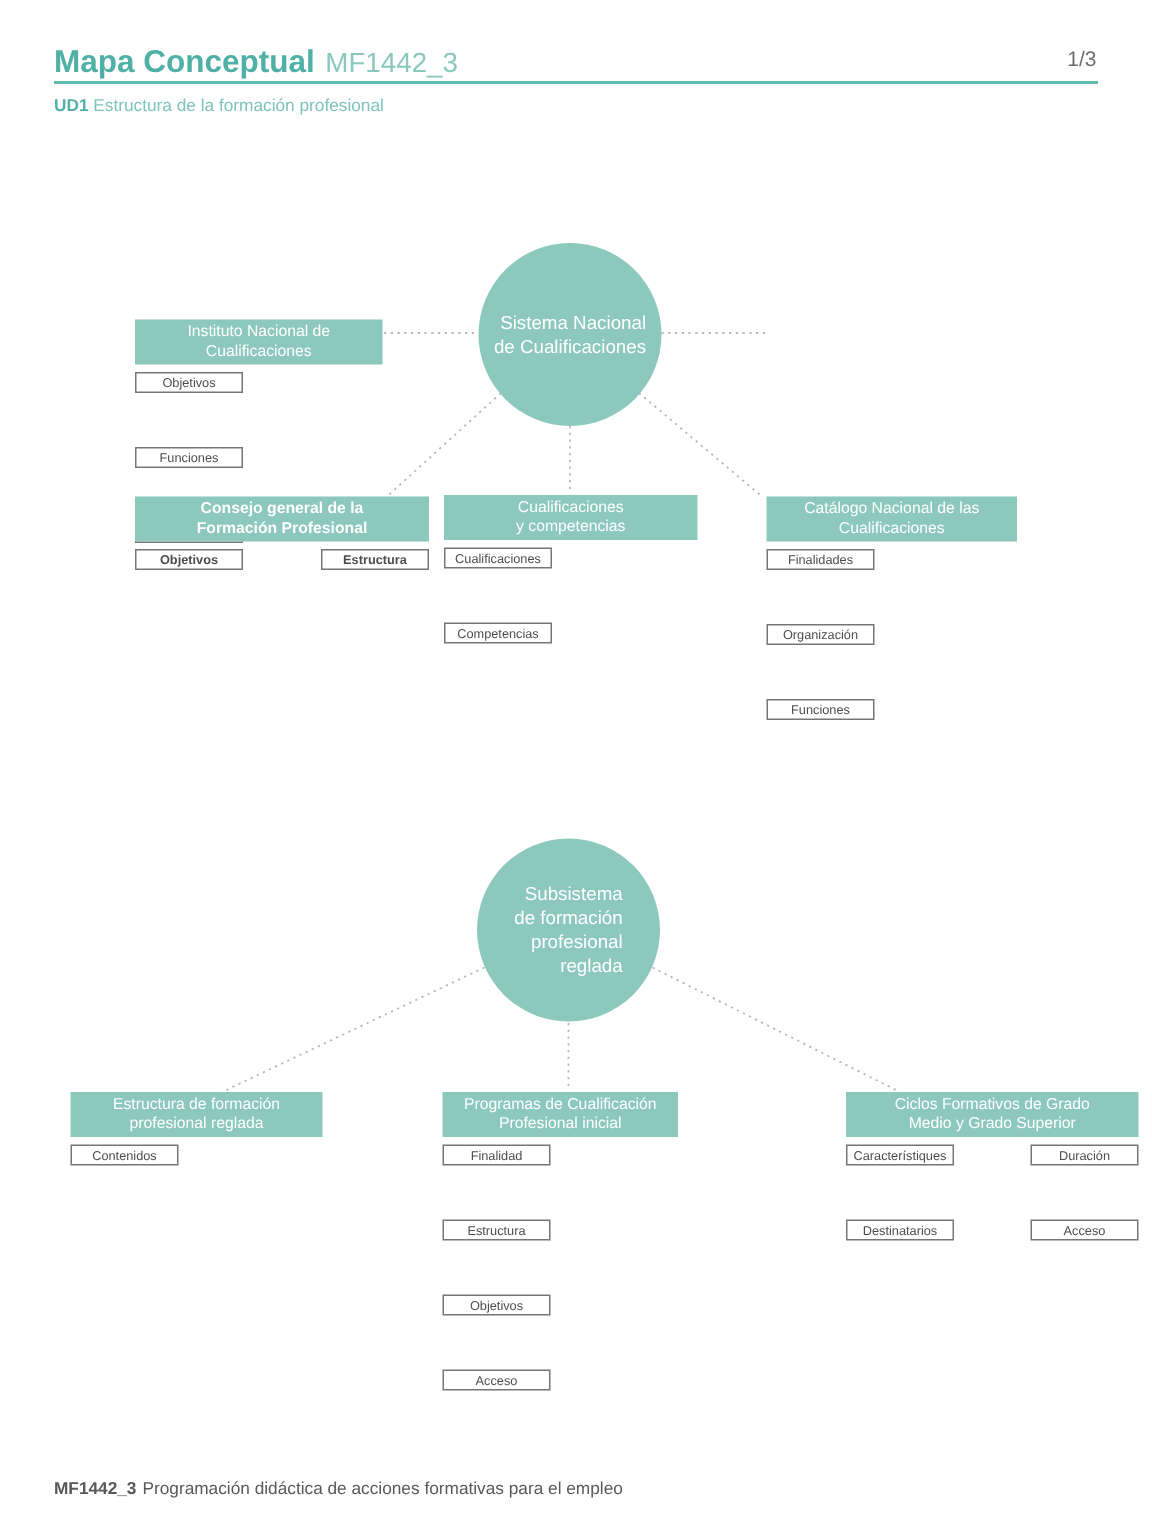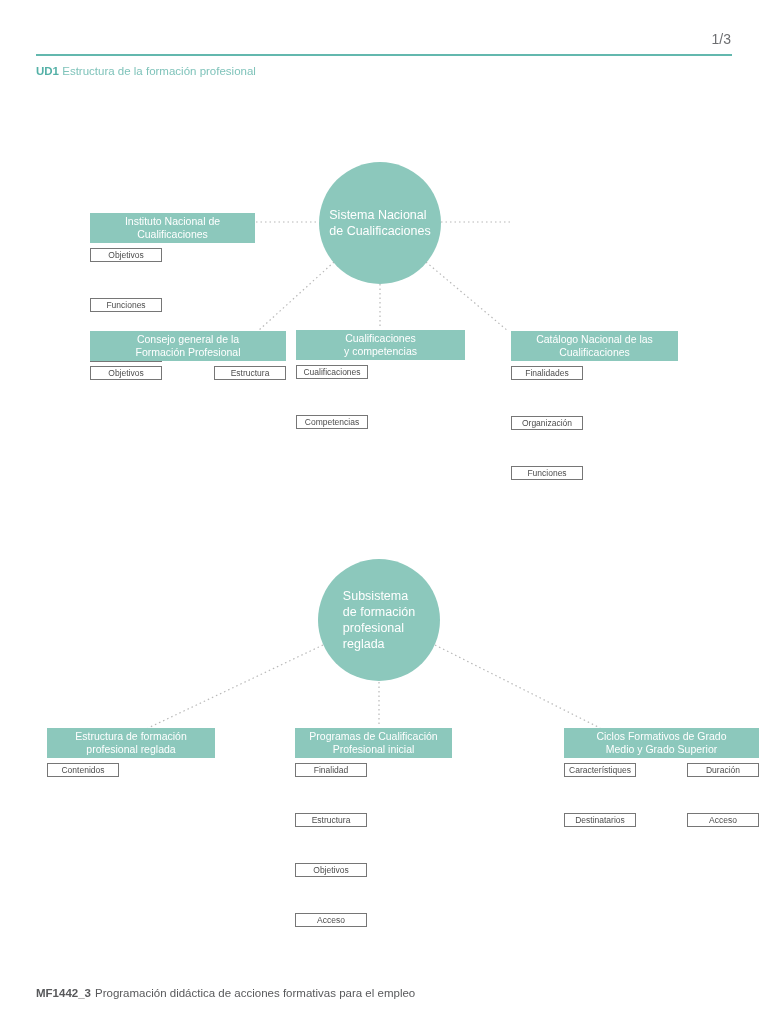--- a/index.html
+++ b/index.html
@@ -14,21 +14,21 @@
   .doc-code  { font-weight:normal; color:#8ac7bd; font-size:18.5px; margin-left:7px; }
   .page-num  { position:absolute; right:37px; top:31px; font-size:14px; color:#6d6e71; z-index:2;margin-left:28px; }
   .rule      { position:absolute; left:36px; top:54px; width:696px; height:2px; background:#63b8ae; z-index:2; }
   .unit-line { position:absolute; left:36px; top:65px; font-size:11.5px; color:#7fc3ba; z-index:2; }
   .unit-code { font-weight:bold; color:#54b1a7; }
 
   
   .circle {
     position:absolute; width:122px; height:122px; border-radius:50%;
     background:#8cc8bc; color:#ffffff; display:flex; align-items:center; justify-content:center;
-    text-align:left; font-size:12.5px; line-height:16px; white-space:pre-line; z-index:2;
+    text-align:right; font-size:12.5px; line-height:16px; white-space:pre-line; z-index:2;
   }
   .node { position:absolute; z-index:2; }
   .node-title {
     background:#8cc8bc; color:#ffffff; height:30px; display:flex; align-items:center; justify-content:center;
     text-align:center; font-size:10.5px; line-height:13px; white-space:pre-line;
   }
   .children { display:flex; flex-wrap:wrap; justify-content:space-between; row-gap:2px; margin-top:5px;gap:36px; }
   .child-box {
     box-sizing:border-box; width:72px; height:14px; border:1px solid #767676; background:#ffffff;
     color:#4d4d4d; font-size:8.5px; display:flex; align-items:center; justify-content:center; white-space:nowrap;
@@ -49,20 +49,23 @@
       <line x1="441" y1="222" x2="511" y2="222"></line>
       <line x1="334" y1="262" x2="258" y2="331"></line>
       <line x1="380" y1="284" x2="380" y2="329"></line>
       <line x1="426" y1="262" x2="508" y2="331"></line>
       <line x1="323" y1="645" x2="148" y2="728"></line>
       <line x1="379" y1="682" x2="379" y2="727"></line>
       <line x1="435" y1="645" x2="600" y2="728"></line>
     </g>
   </svg>
 
+  <div class="doc-title">
+    <span>Mapa Conceptual</span><span class="doc-code">MF1442_3</span>
+  </div>
   <div class="page-num">1/3</div>
   <div class="rule"></div>
   <div class="unit-line">
     <span class="unit-code">UD1</span>
     <span>Estructura de la formación profesional</span>
   </div>
 
   <div class="circle" style="left:319px; top:162px;">Sistema Nacional
 de Cualificaciones</div>
 
@@ -70,21 +73,21 @@
     <div class="node-title">Instituto Nacional de
 Cualificaciones</div>
     <div class="children">
       <div class="child-box">Objetivos</div>
       <div class="child-box">Funciones</div>
       <div class="child-box">Áreas</div>
     </div>
   </div>
 
 
-  <div class="node" style="left:90px; top:331px; width:196px;">
+  <div class="node" style="left:90px; top:331px; width:196px;font-weight:bold;">
     <div class="node-title">Consejo general de la
 Formación Profesional</div>
     <div class="children">
       <div class="child-box">Objetivos</div>
       <div class="child-box">Estructura</div>
     </div>
   </div>
 
   <div class="node" style="left:296px; top:330px; width:169px;">
     <div class="node-title">Cualificaciones

